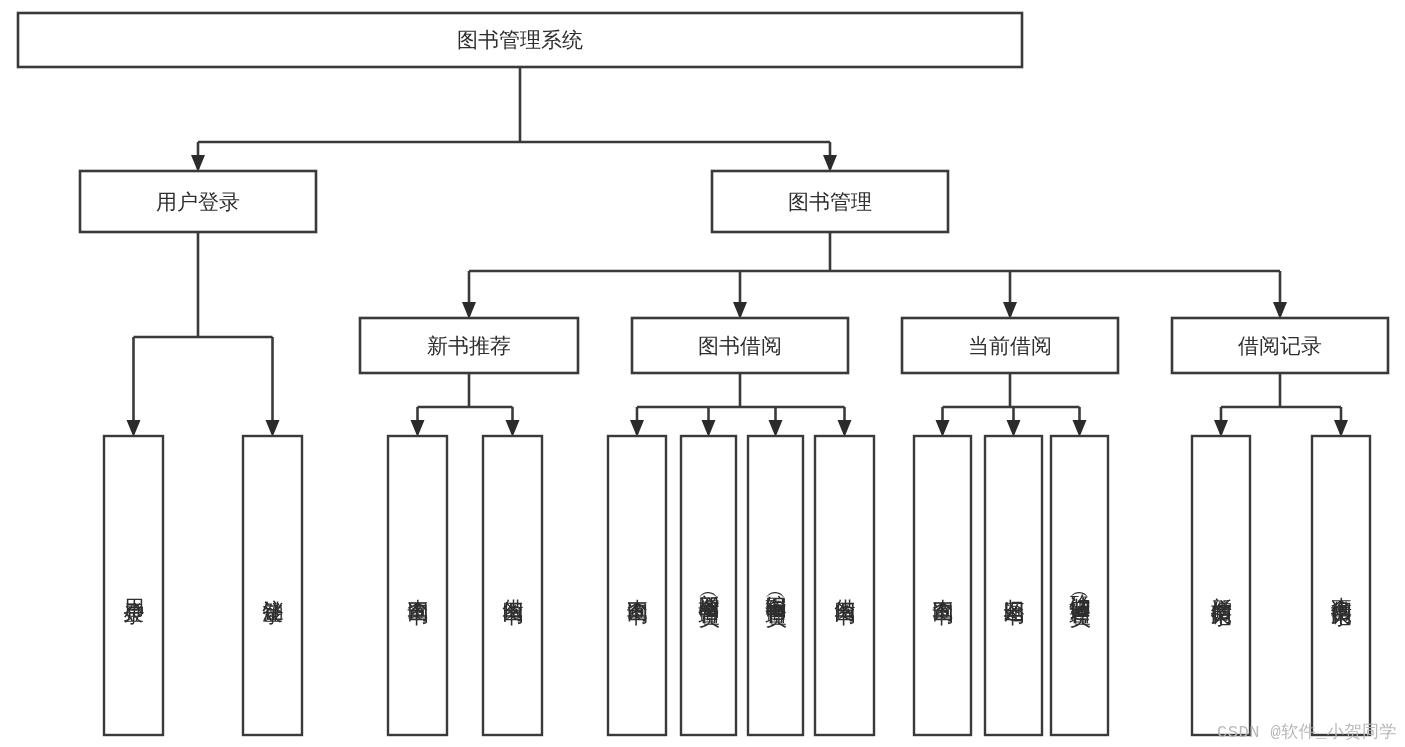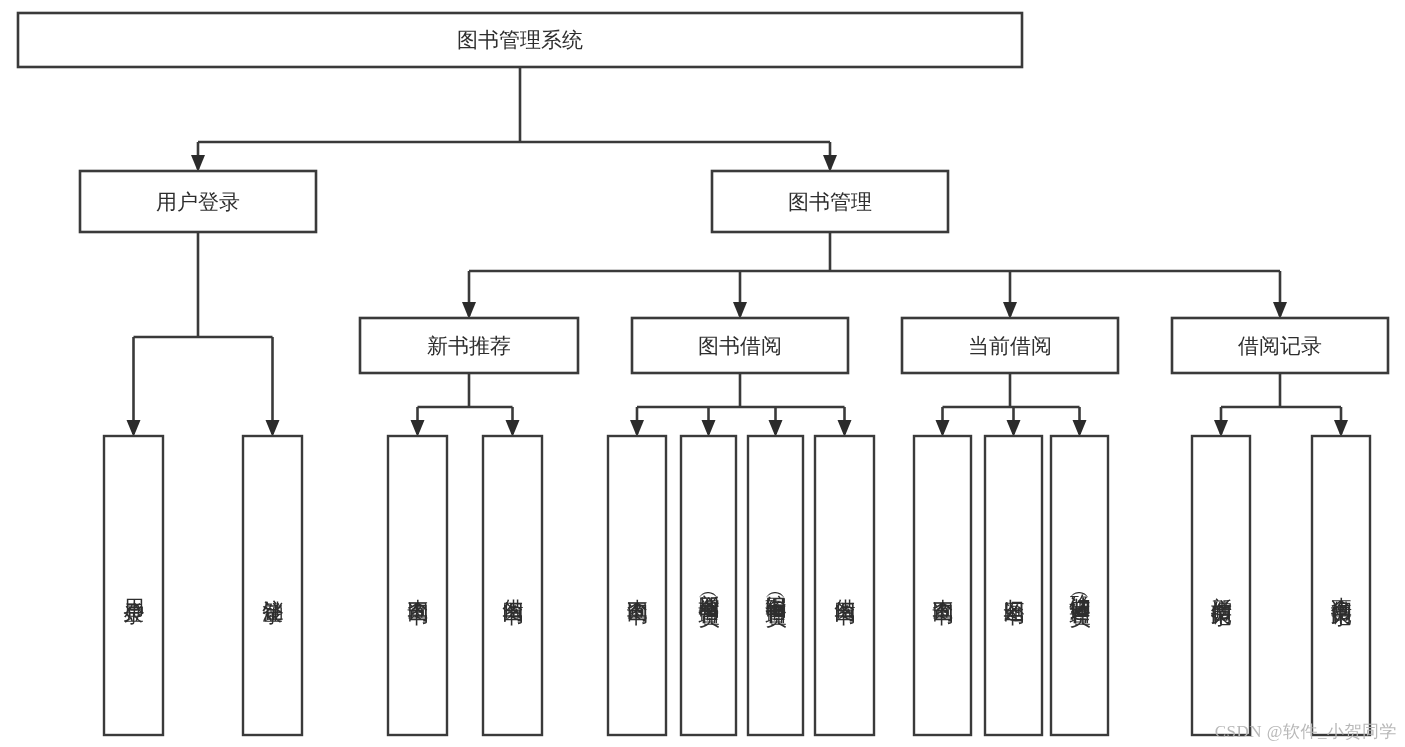--- a/index.html
+++ b/index.html
@@ -64,21 +64,21 @@
     align-items: center;
     justify-content: center;
     text-align: center;
     white-space: nowrap;
     pointer-events: none;
   }
   .watermark {
     position: absolute;
     right: 8px;
     bottom: 4px;
-    font-family: Liberation Serif, serif;
+    font-family: Liberation Mono, monospace;
     font-size: 17px;
     color: #b8b8b8;
     letter-spacing: 0.5px;
     white-space: nowrap;
   }
 </style>
 </head>
 <body>
 
 <div id="diagram-root">

